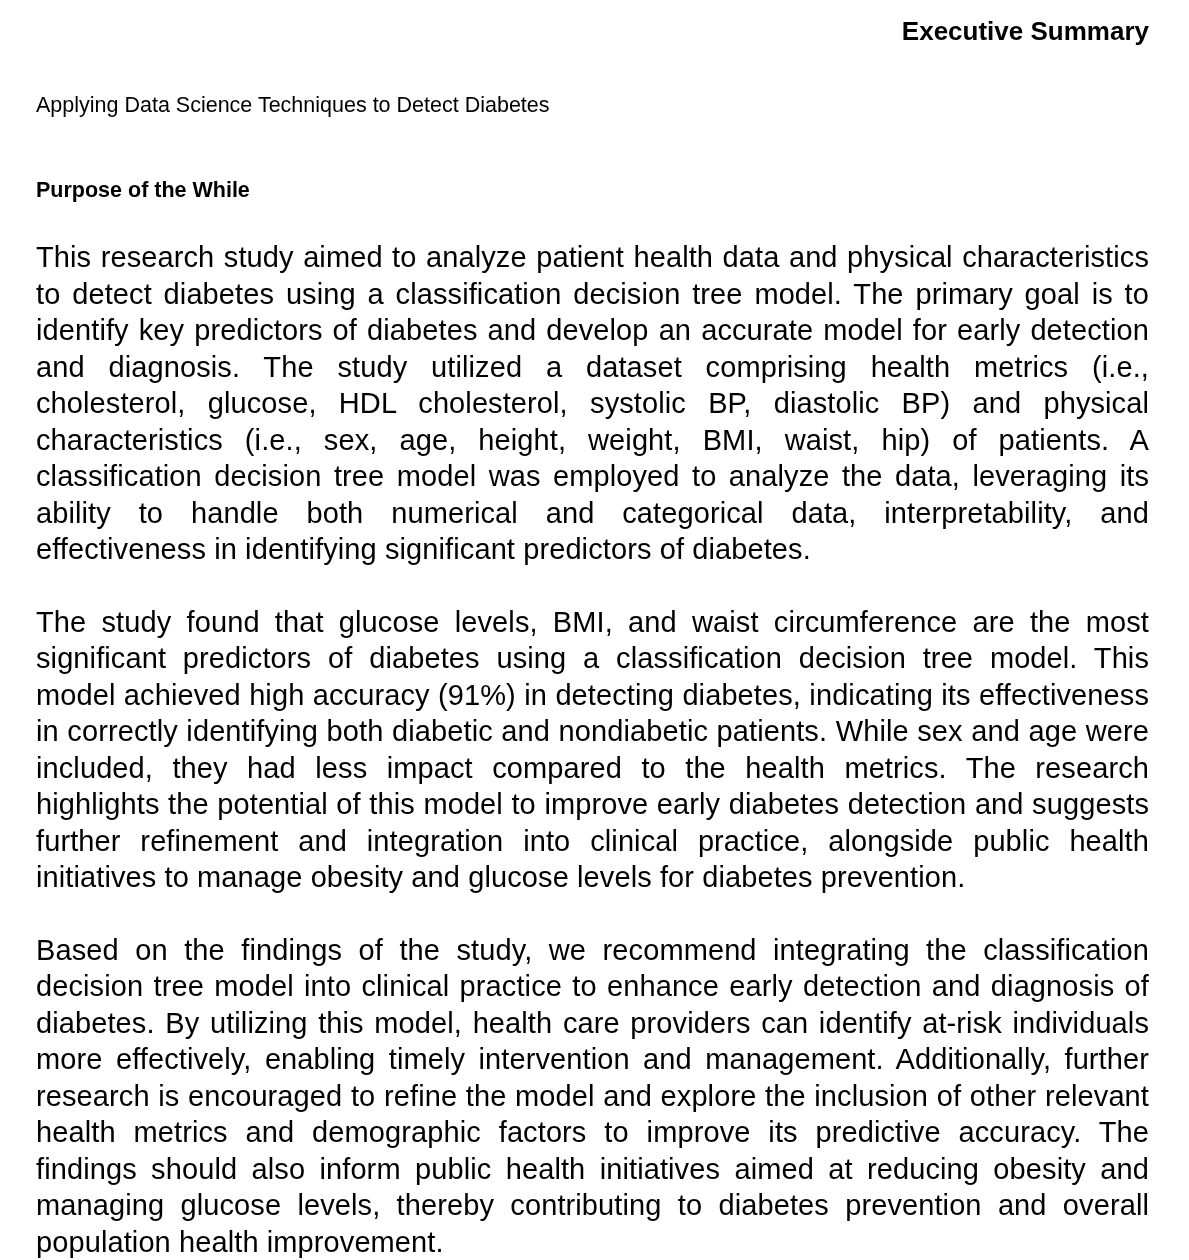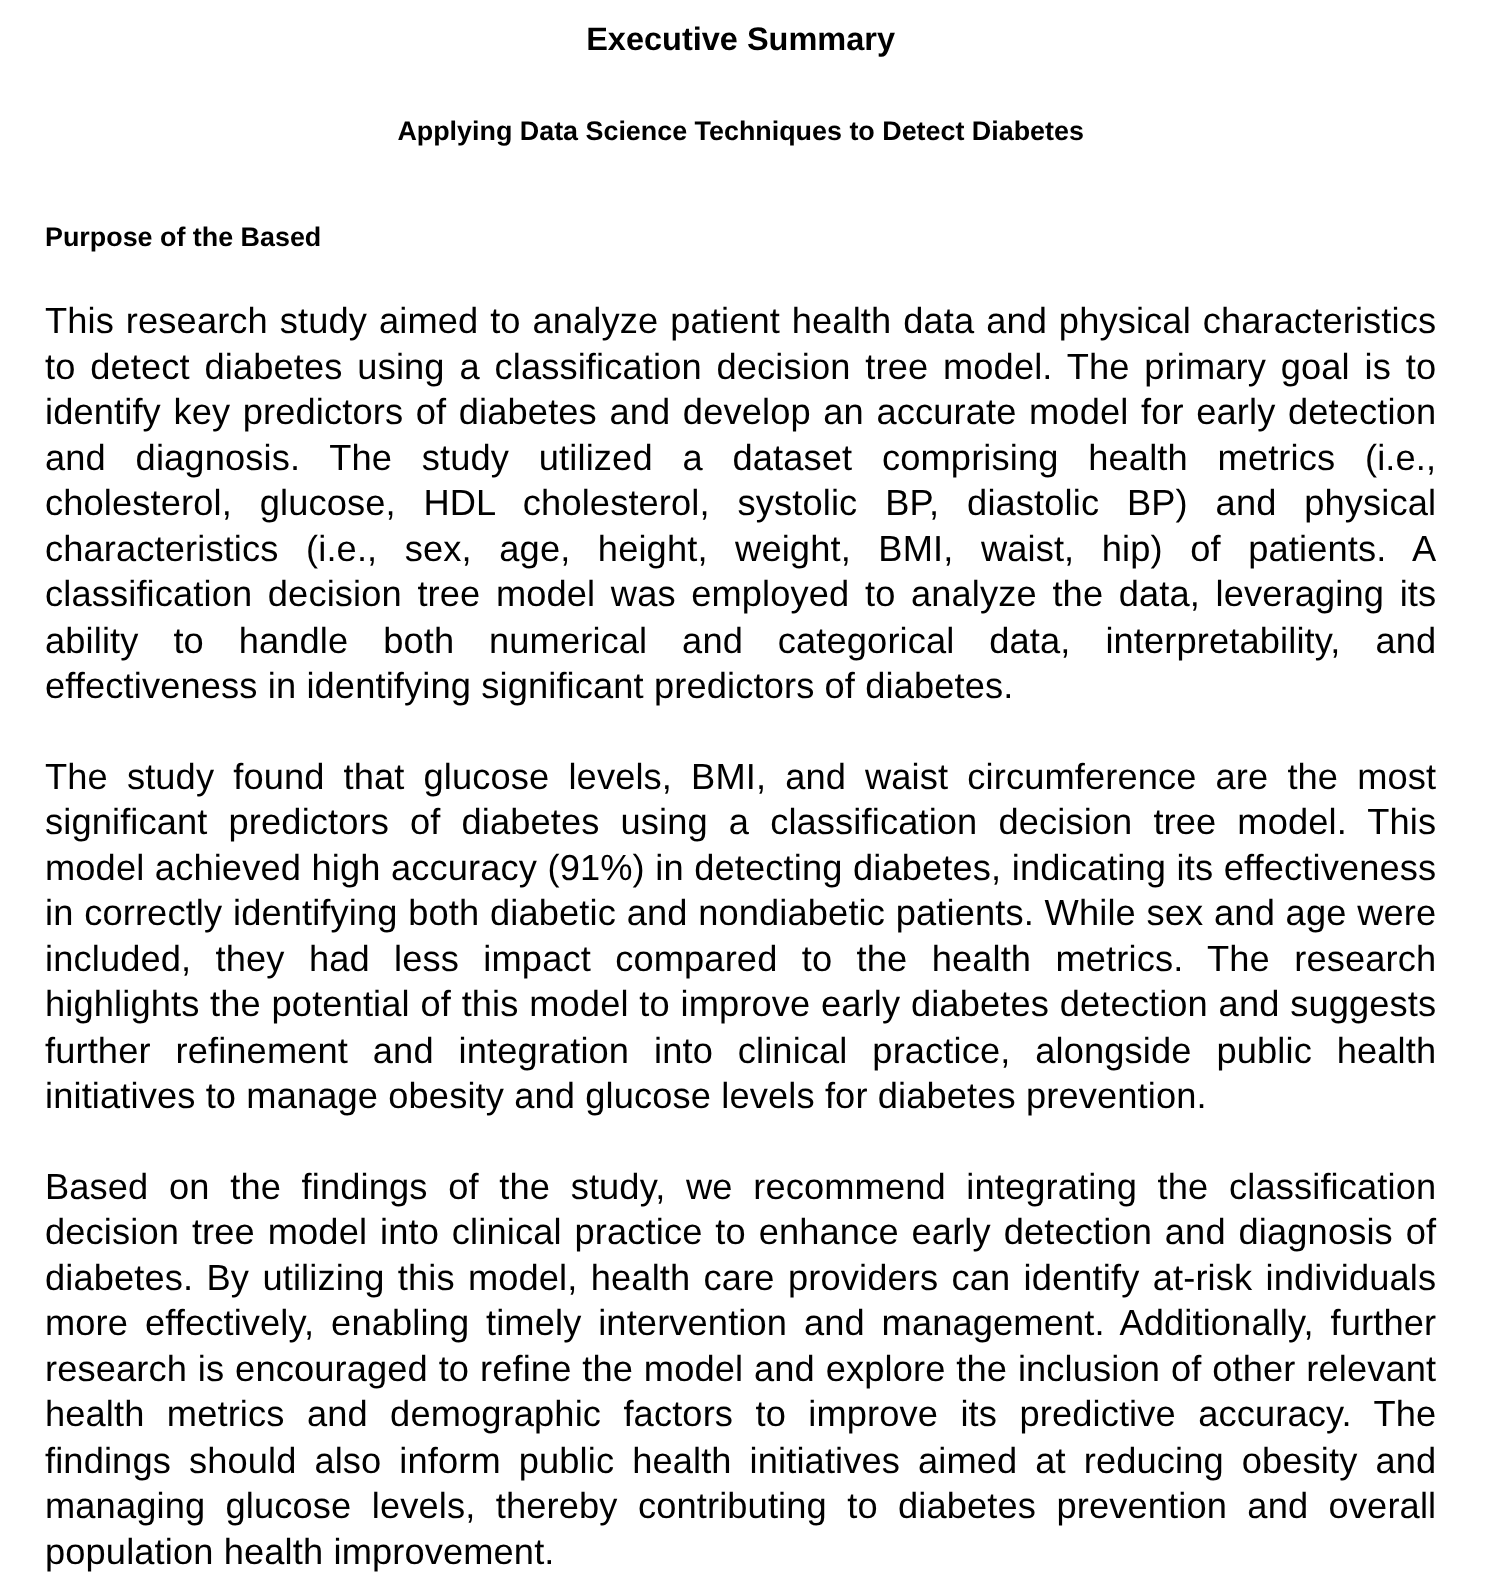--- a/index.html
+++ b/index.html
@@ -14,30 +14,30 @@
     font-family: "Liberation Sans", sans-serif;
     color: #000000;
     overflow: hidden;
   }
   .page {
     padding: 16px 40px 0 36px;
   }
   .doc-title {
     font-size: 26px;
     font-weight: 700;
-    text-align: center;
+    text-align: right;
     line-height: 30px;
     margin: 0;
   }
   .doc-subtitle {
     font-size: 21.5px;
-    font-weight: 700;
+    font-weight: 400;
     line-height: 26px;
     margin: 46px 0 0 0;
-    text-align: center;
+    text-align: left;
   }
   .section-heading {
     font-size: 21.5px;
     font-weight: 700;
     line-height: 26px;
     margin: 0;
   }
   .section-heading.h-purpose { margin-top: 59px; }
   .section-heading.h-findings { margin-top: 30px; }
   .section-heading.h-recommendation { margin-top: 28px; }
@@ -53,21 +53,21 @@
 </head>
 <body>
 
 <main class="page">
 
   <h1 class="doc-title">Executive Summary</h1>
 
   <h2 class="doc-subtitle">Applying Data Science Techniques to Detect Diabetes</h2>
 
   <section>
-    <h3 class="section-heading h-purpose">Purpose of the Based</h3>
+    <h3 class="section-heading h-purpose">Purpose of the While</h3>
     <p class="body-para">This research study aimed to analyze patient health data and physical characteristics to detect diabetes using a classification decision tree model. The primary goal is to identify key predictors of diabetes and develop an accurate model for early detection and diagnosis. The study utilized a dataset comprising health metrics (i.e., cholesterol, glucose, HDL cholesterol, systolic BP, diastolic BP) and physical characteristics (i.e., sex, age, height, weight, BMI, waist, hip) of patients. A classification decision tree model was employed to analyze the data, leveraging its ability to handle both numerical and categorical data, interpretability, and effectiveness in identifying significant predictors of diabetes.</p>
   </section>
 
   <section>
     <p class="body-para">The study found that glucose levels, BMI, and waist circumference are the most significant predictors of diabetes using a classification decision tree model. This model achieved high accuracy (91%) in detecting diabetes, indicating its effectiveness in correctly identifying both diabetic and nondiabetic patients. While sex and age were included, they had less impact compared to the health metrics. The research highlights the potential of this model to improve early diabetes detection and suggests further refinement and integration into clinical practice, alongside public health initiatives to manage obesity and glucose levels for diabetes prevention.</p>
   </section>
 
   <section>
     <p class="body-para">Based on the findings of the study, we recommend integrating the classification decision tree model into clinical practice to enhance early detection and diagnosis of diabetes. By utilizing this model, health care providers can identify at-risk individuals more effectively, enabling timely intervention and management. Additionally, further research is encouraged to refine the model and explore the inclusion of other relevant health metrics and demographic factors to improve its predictive accuracy. The findings should also inform public health initiatives aimed at reducing obesity and managing glucose levels, thereby contributing to diabetes prevention and overall population health improvement.</p>
   </section>

